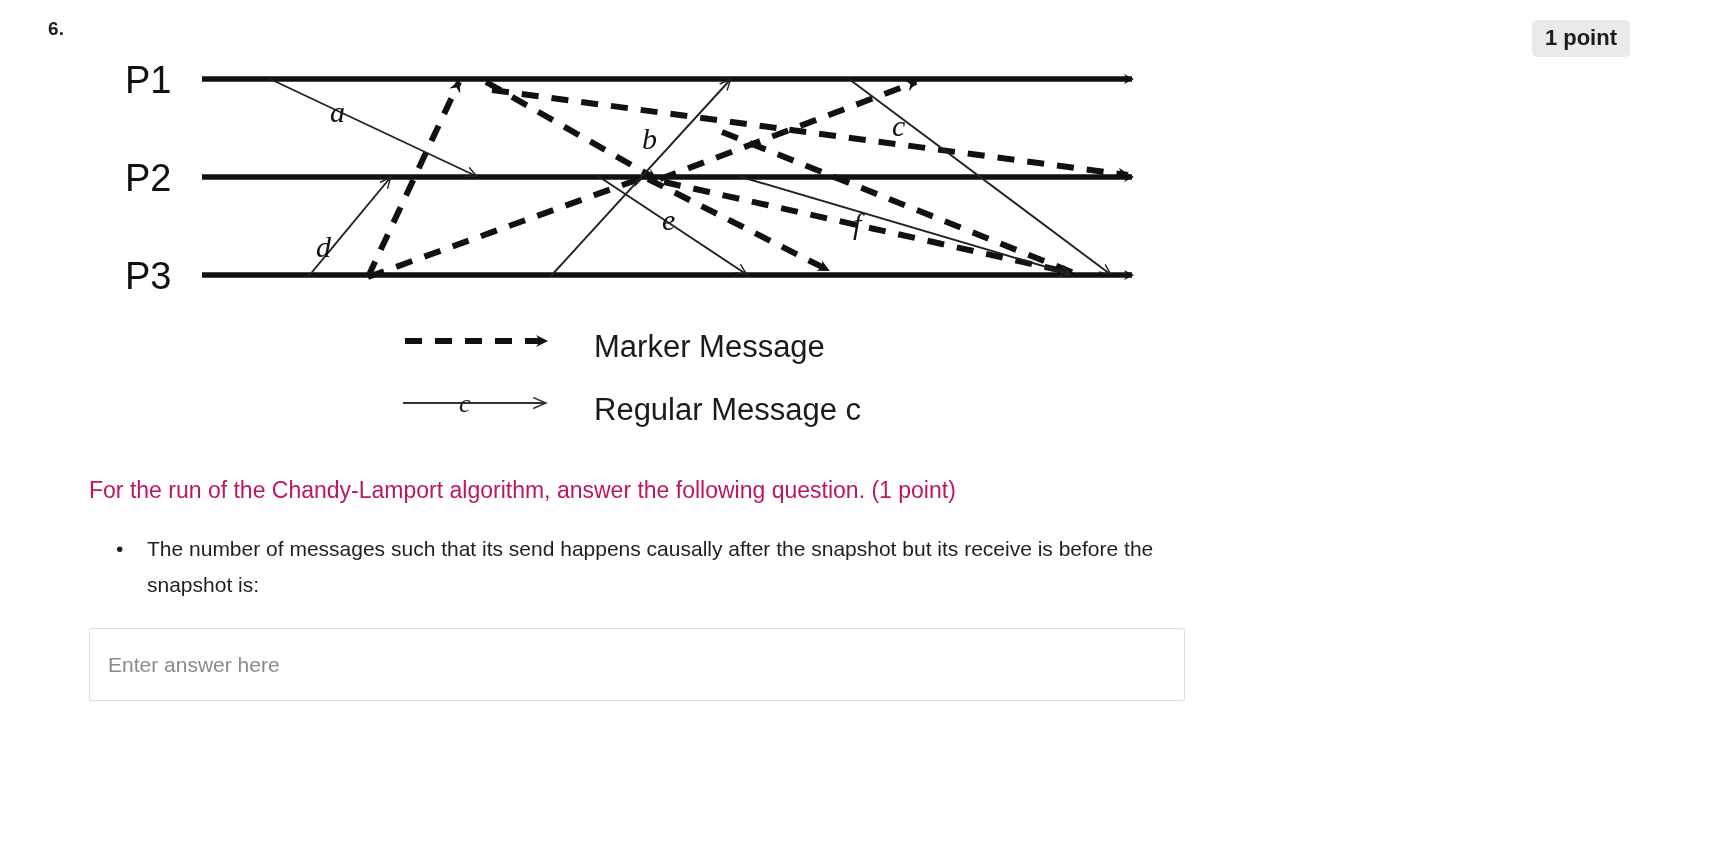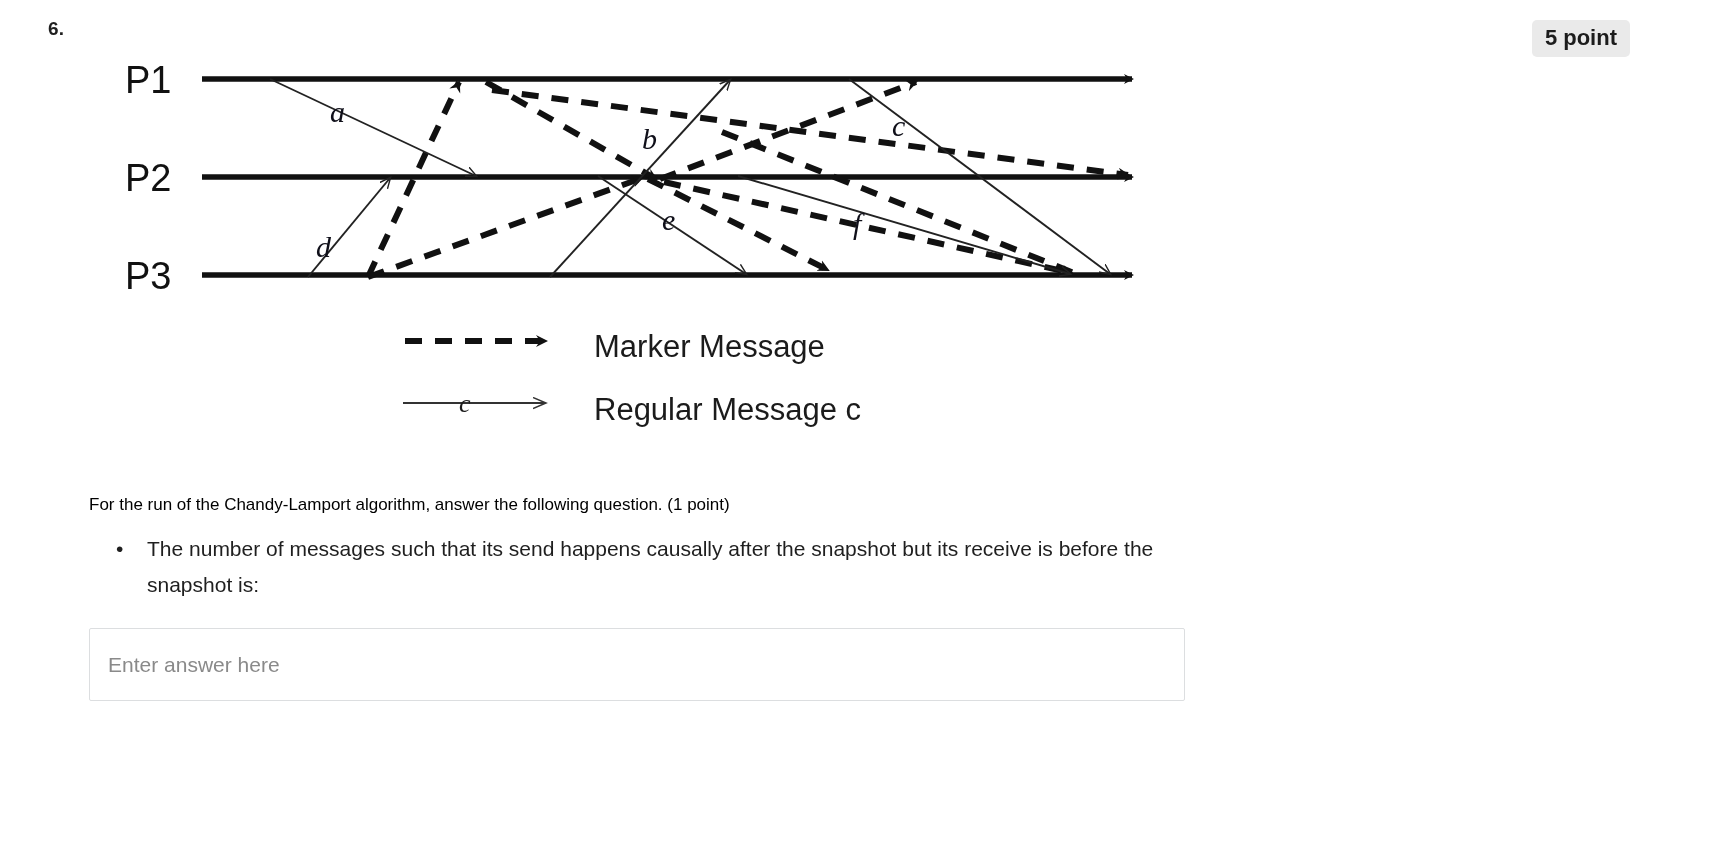--- a/index.html
+++ b/index.html
@@ -51,25 +51,24 @@
     width: 1300px;
     height: 450px;
   }
   #figure svg { display: block; }
 
   
   #prompt-text {
     position: absolute;
     left: 89px;
     top: 474px;
-    font-size: 17px;
+    font-size: 23px;
     line-height: 1.45;
-    color: #000000;
+    color: #be185d;
     width: 1150px;
-    margin-top: 19px;
   }
   #bullet-list {
     position: absolute;
     left: 110px;
     top: 531px;
     width: 1075px;
     margin: 0;
     padding: 0;
     list-style: none;
   }
@@ -132,21 +131,21 @@
     font-size: 26px;
     font-style: italic;
     fill: #1b1b1b;
   }
 </style>
 </head>
 <body>
 
 <div id="question-number">6.</div>
 
-<div id="points-badge">5 point</div>
+<div id="points-badge">1 point</div>
 
 <div id="figure">
 <svg width="1300" height="450" viewBox="0 0 1300 450" xmlns="http://www.w3.org/2000/svg">
   <defs>
     <marker id="tlArrow" markerWidth="12" markerHeight="12" refX="8" refY="5" orient="auto" markerUnits="userSpaceOnUse">
       <path d="M0,0 L10,5 L0,10 L3,5 Z" fill="#111111"></path>
     </marker>
     <marker id="thinArrow" markerWidth="13" markerHeight="13" refX="10" refY="5.5" orient="auto" markerUnits="userSpaceOnUse">
       <path d="M0,0.5 L11,5.5 L0,10.5" fill="none" stroke="#222222" stroke-width="1.4"></path>
     </marker>

